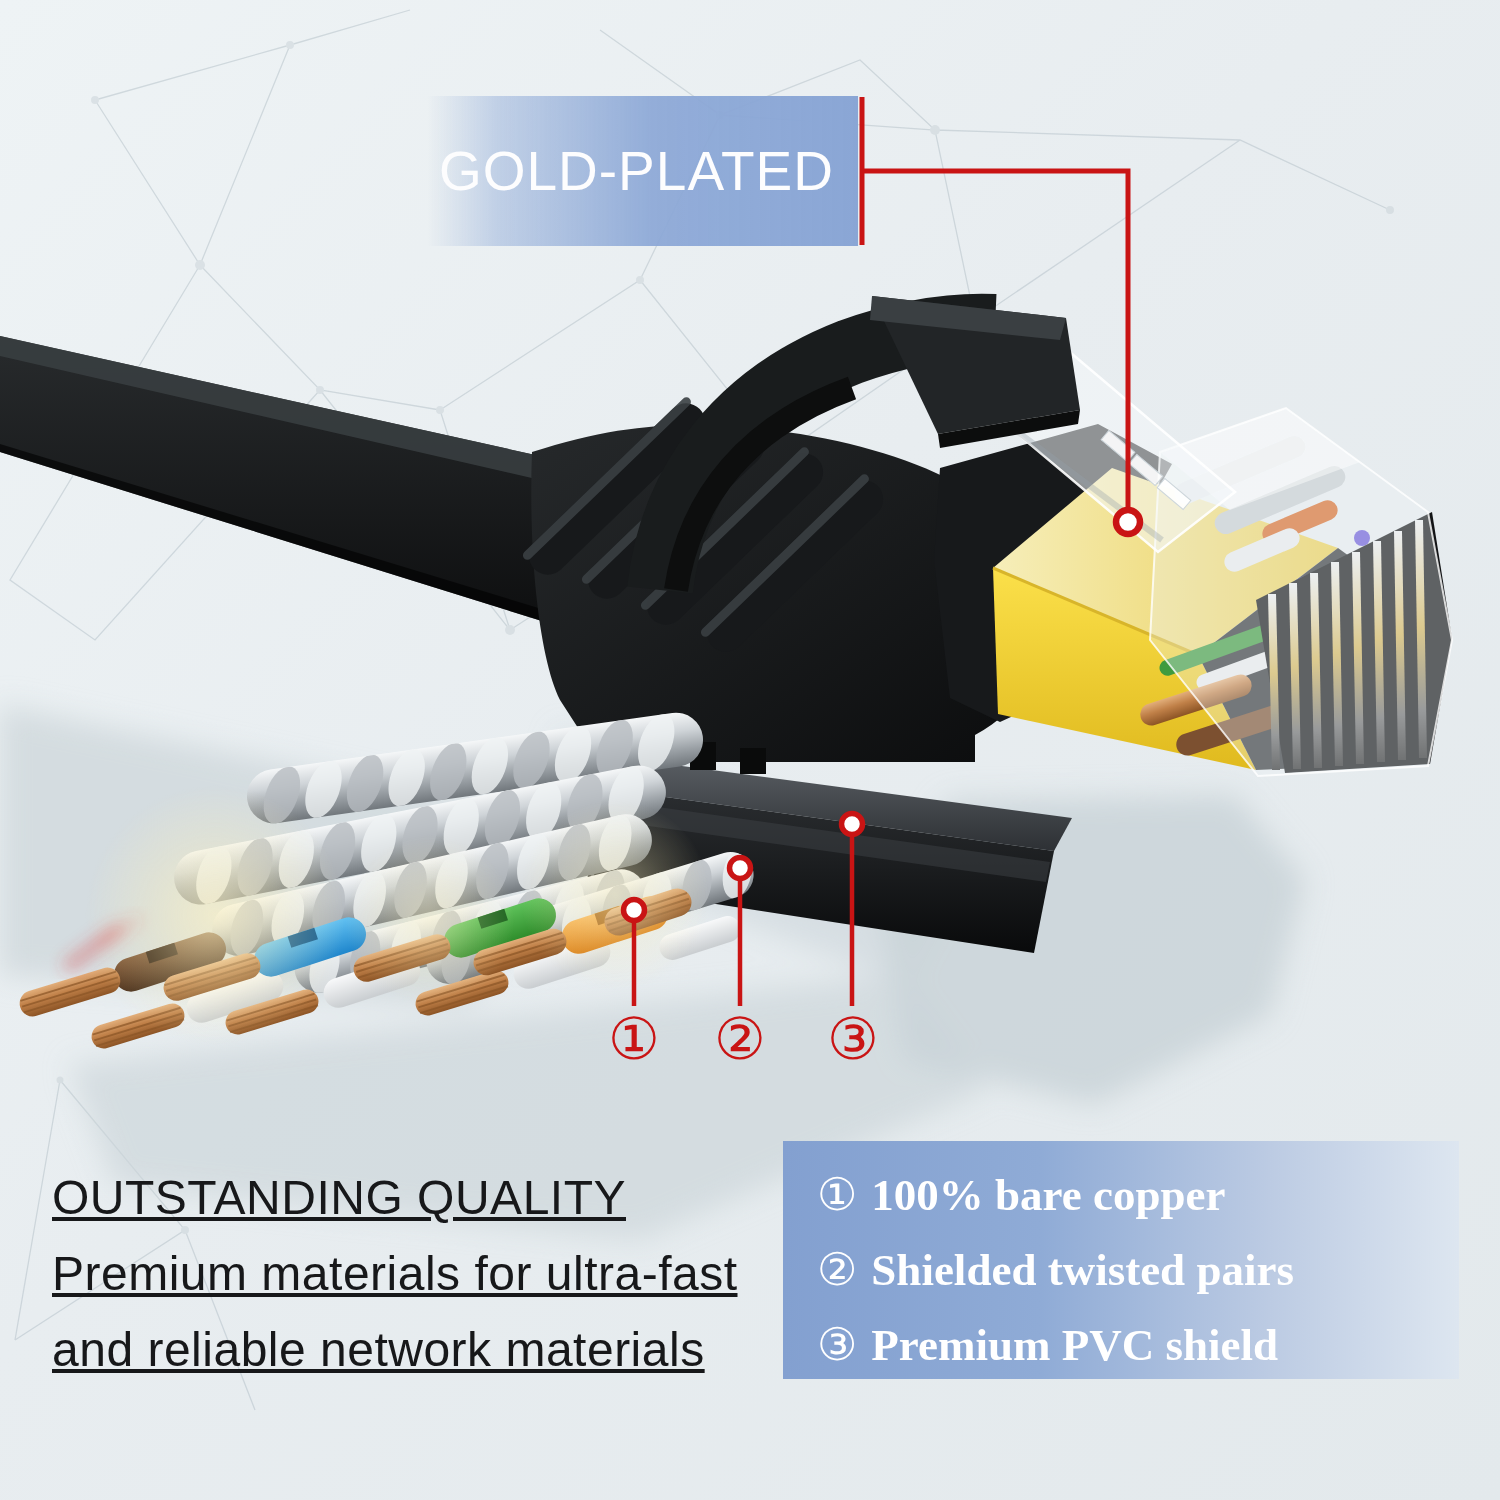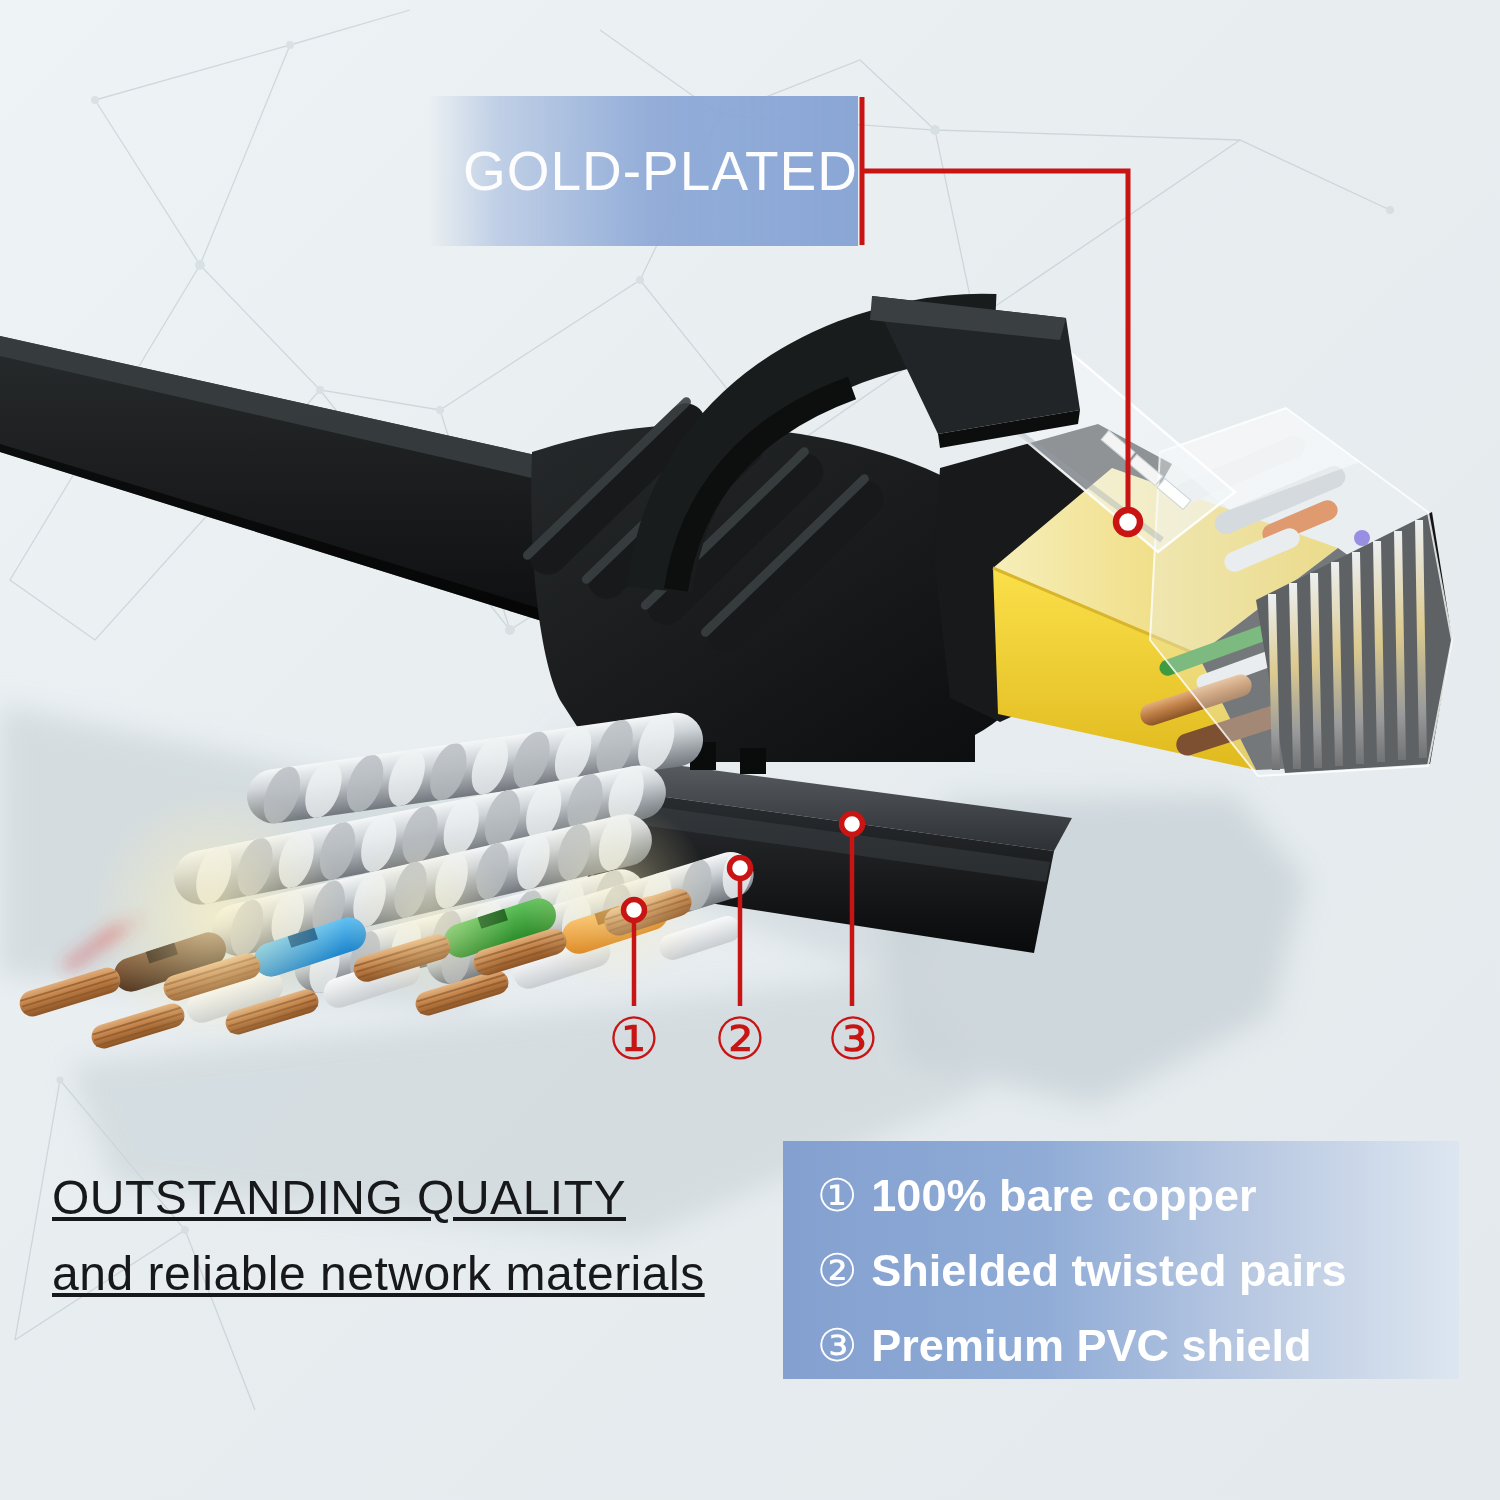--- a/index.html
+++ b/index.html
@@ -5,33 +5,33 @@
   html,body{margin:0;padding:0;background:#cfd6da;}
   .stage{
     position:relative;width:1500px;height:1500px;overflow:hidden;
     background:linear-gradient(135deg,#eef3f5 0%,#e8edf0 45%,#e3e9ec 100%);
     font-family:"Liberation Sans",sans-serif;
   }
   .photo{position:absolute;left:0;top:0;z-index:1;}
   .top-label{
     position:absolute;left:428px;top:96px;width:430px;height:150px;z-index:2;
     display:flex;flex-direction:column;justify-content:center;align-items:flex-end;
-    padding-right:0;box-sizing:border-box;
+    padding-right:24px;box-sizing:border-box;
     background:linear-gradient(90deg,rgba(140,168,215,0) 0%,rgba(140,168,215,0.45) 16%,rgba(139,167,214,0.92) 52%,#8aa6d5 100%);
     color:#fdfdfe;font-size:55px;line-height:73px;letter-spacing:1px;white-space:nowrap;
   }
   .quality-text{
     position:absolute;left:52px;top:1160px;z-index:2;
     color:#17181a;font-size:48px;line-height:76px;letter-spacing:.5px;white-space:nowrap;text-decoration:underline;
   }
   .legend-box{
     position:absolute;left:783px;top:1141px;width:676px;height:238px;z-index:2;
     background:linear-gradient(90deg,#83a0d0 0%,#8fabd6 38%,#bccbe3 72%,#dde6f0 100%);
     color:#ffffff;font-weight:bold;font-size:45px;line-height:75px;
-    padding:17px 0 0 34px;box-sizing:border-box;white-space:nowrap;
+    padding:17px 0 0 34px;box-sizing:border-box;white-space:nowrap;font-family:Liberation Serif, serif;
   }
   .legend-item .num{margin-right:14px;font-weight:normal;}
 </style>
 </head>
 <body>
 
 <div class="stage">
 
   <svg class="photo" width="1500" height="1500" viewBox="0 0 1500 1500">
     <defs>
@@ -445,20 +445,21 @@
       <text x="853" y="1059">③</text>
     </g>
   </svg>
 
   <div class="top-label">
     <div>GOLD-PLATED</div>
   </div>
 
   <div class="quality-text">
     <div>OUTSTANDING QUALITY</div>
+    <div>Premium materials for ultra-fast</div>
     <div>and reliable network materials</div>
   </div>
 
   <div class="legend-box">
     <div class="legend-item">
       <span class="num">①</span><span>100% bare copper</span>
     </div>
     <div class="legend-item">
       <span class="num">②</span><span>Shielded twisted pairs</span>
     </div>

